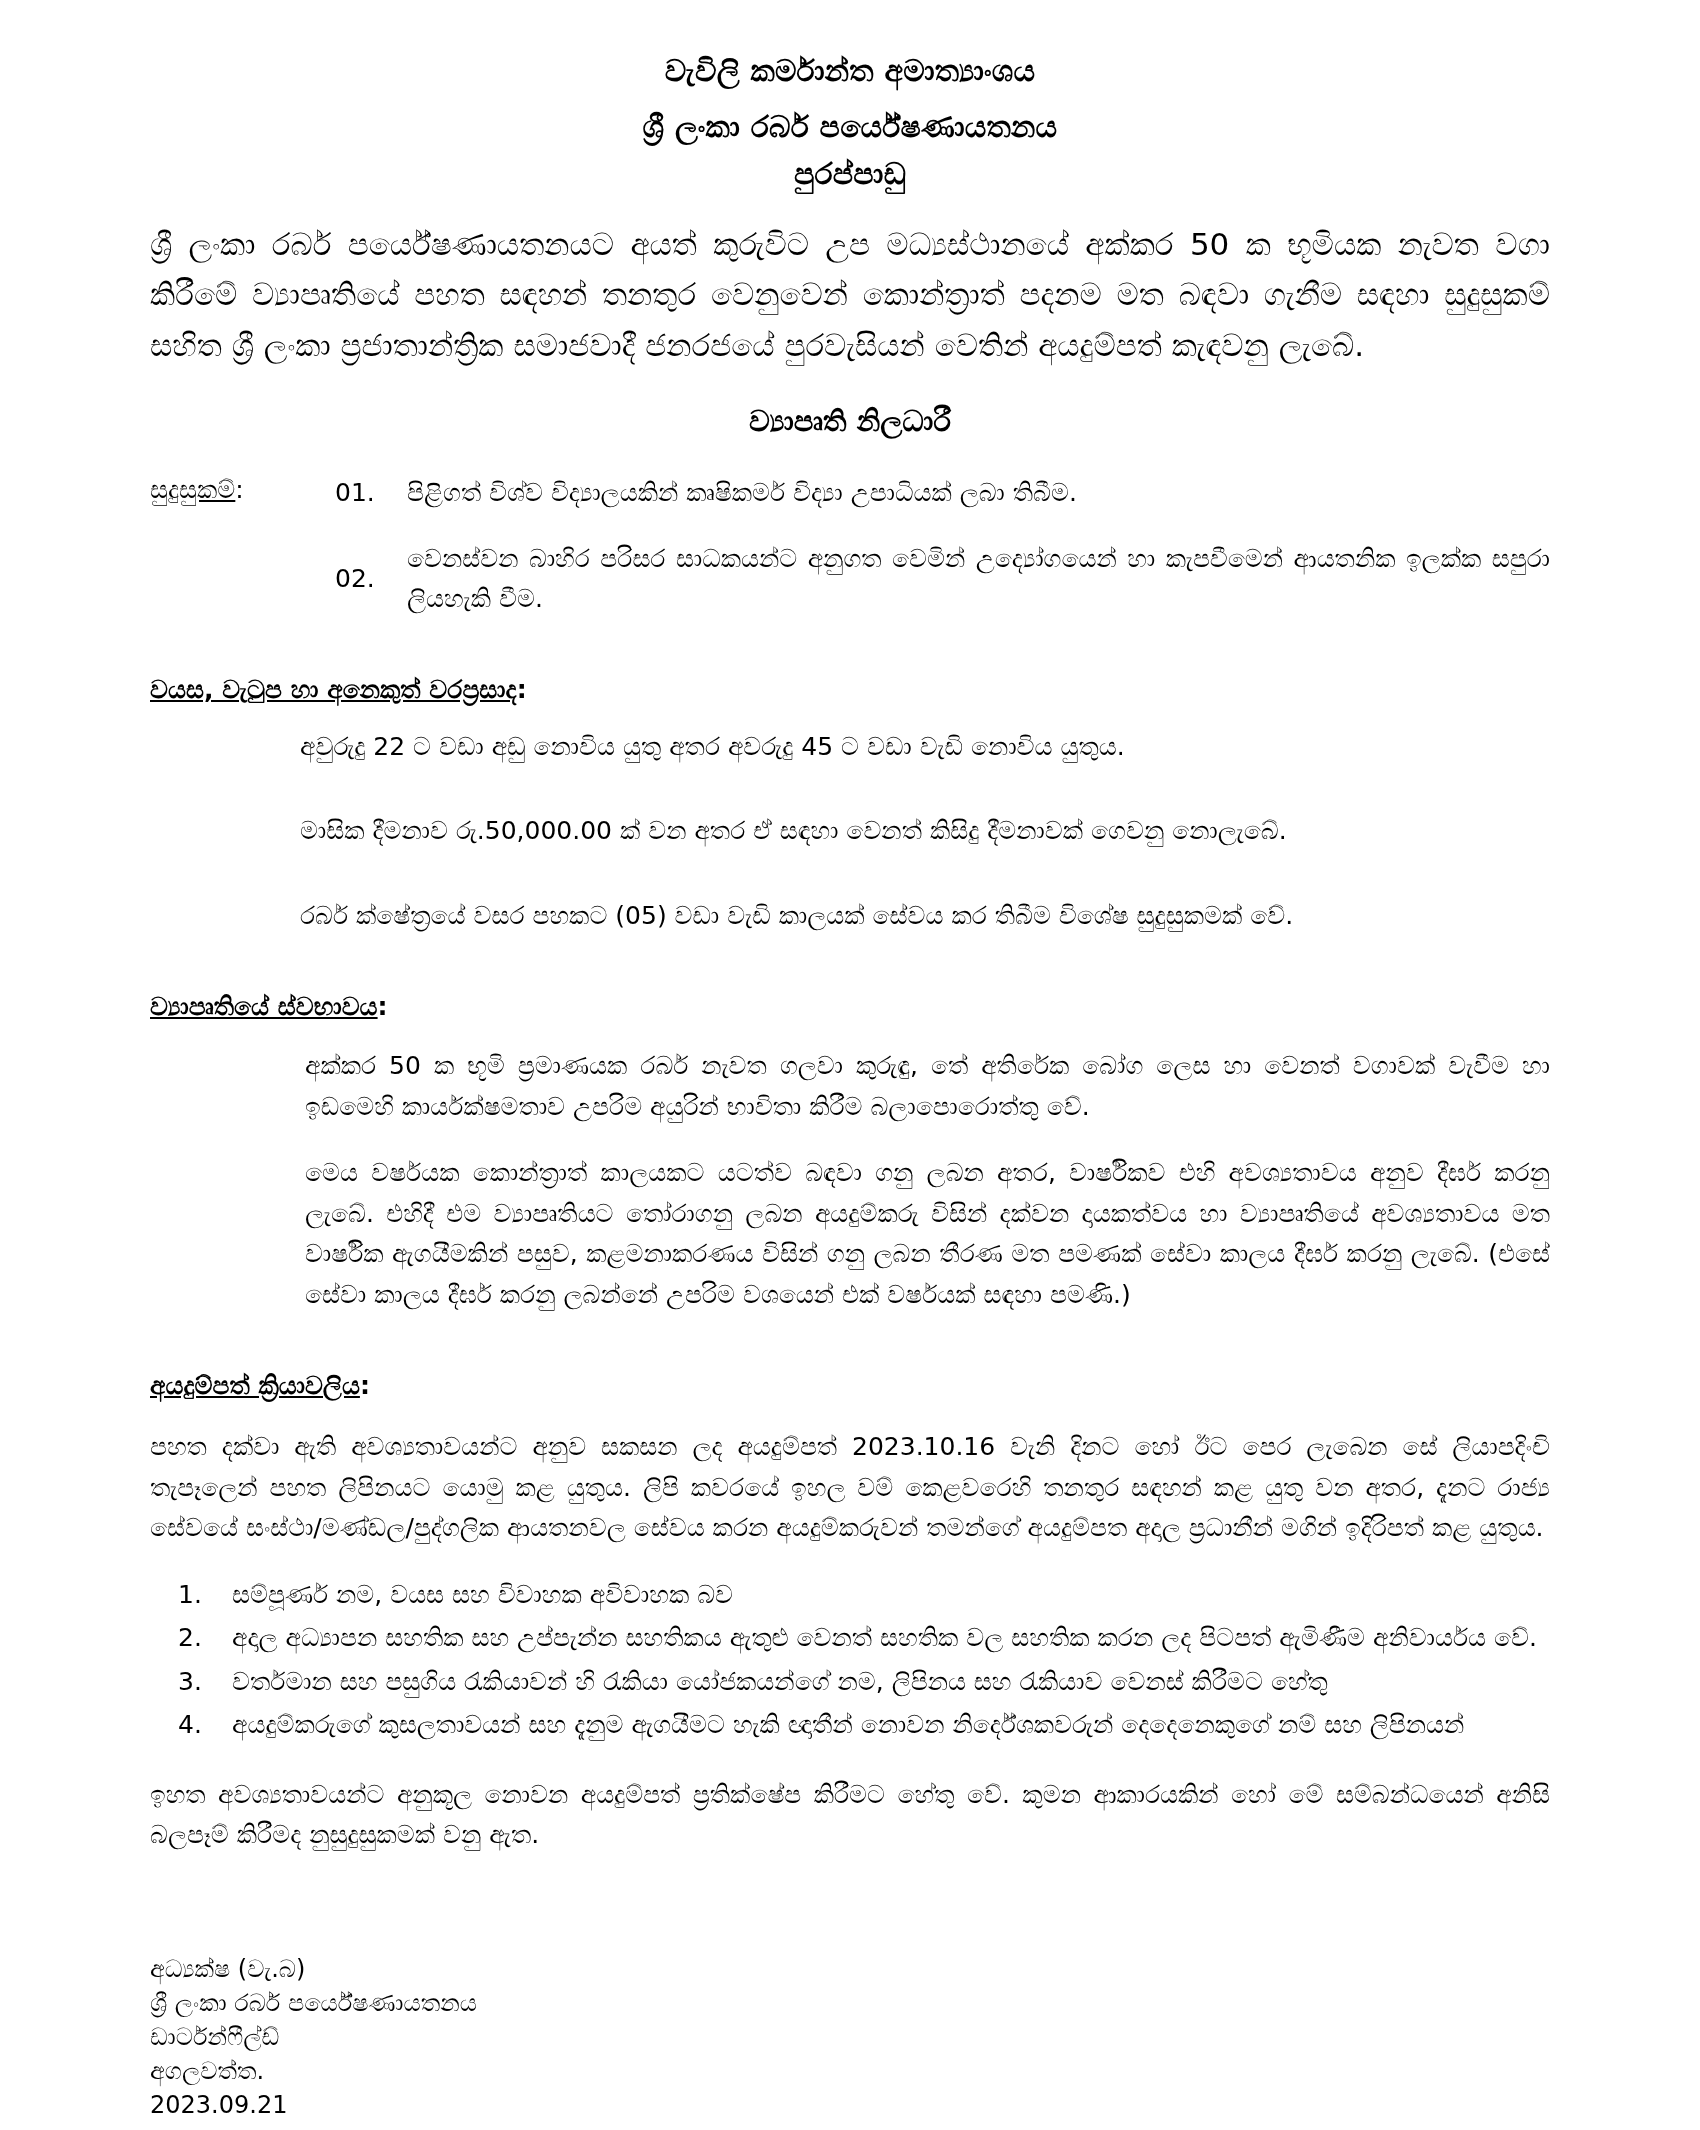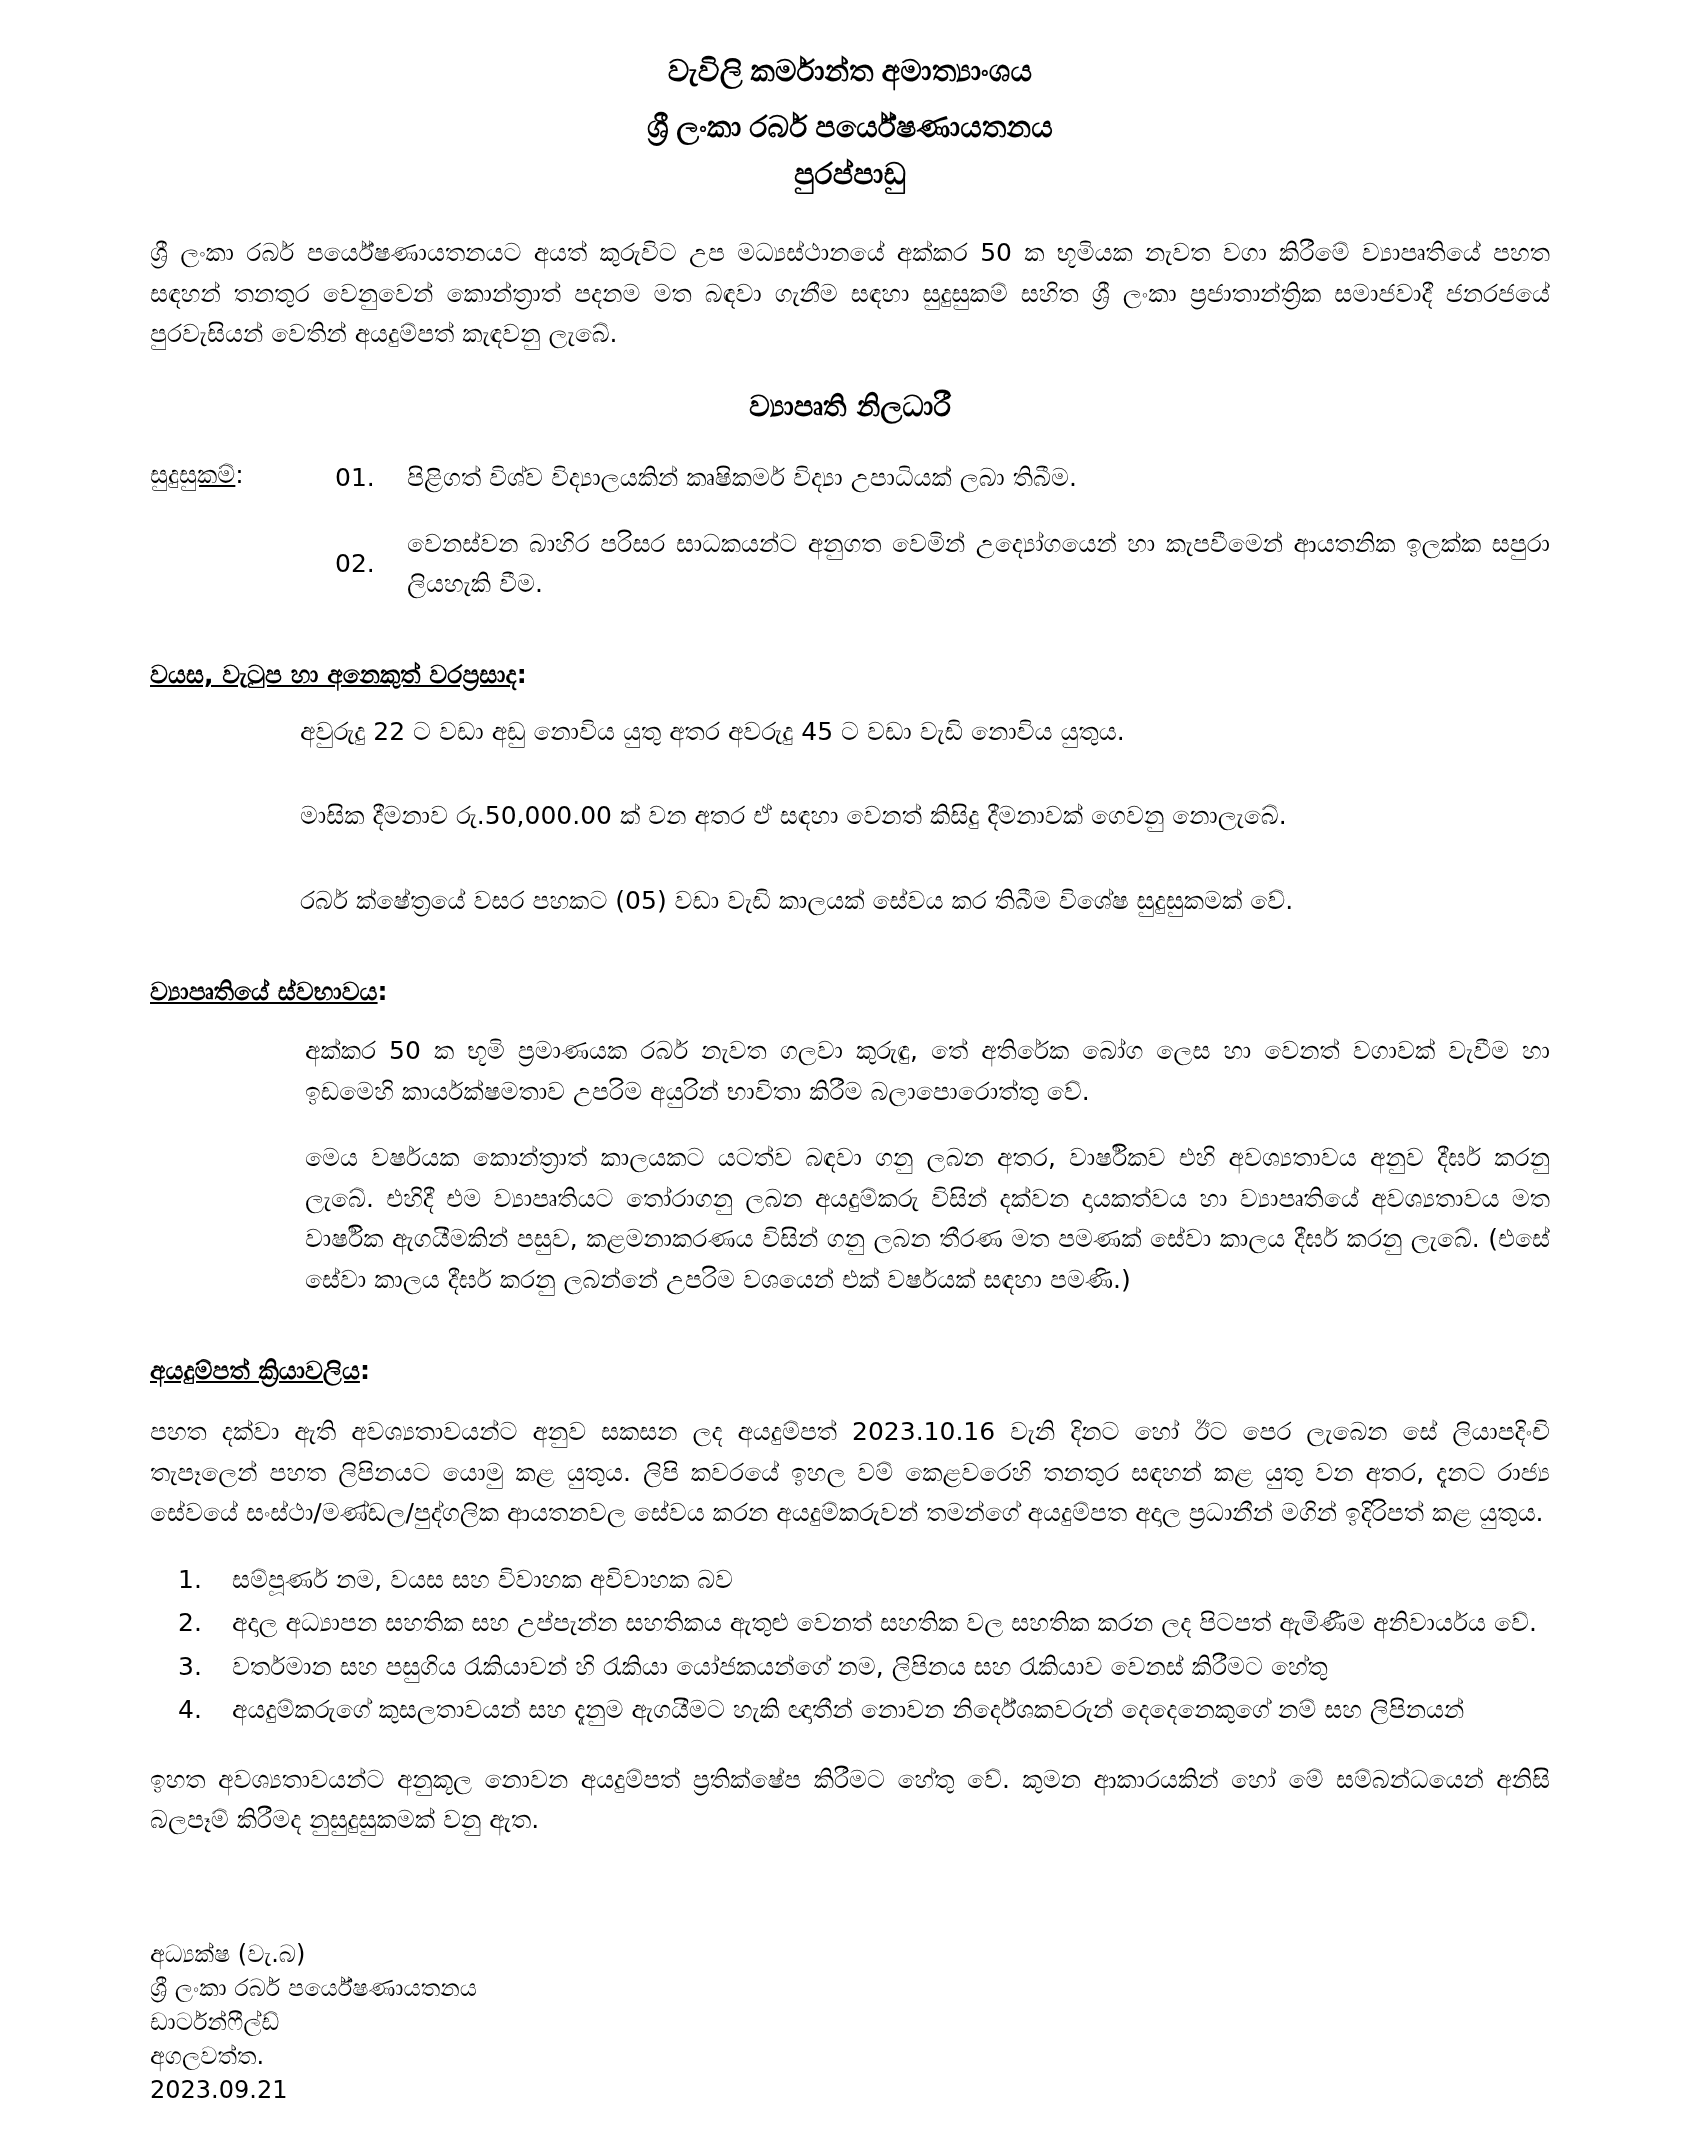--- a/index.html
+++ b/index.html
@@ -23,38 +23,37 @@
     overflow: hidden;
   }
 
   
   .hdr-line {
     text-align: center;
     font-size: 30px;
     font-weight: bold;
     line-height: 1.28;
     letter-spacing: 0.2px;
-    font-family: Liberation Serif, serif;
   }
   .hdr-gap-1 { margin-top: 0; }
   .hdr-gap-2 { margin-top: 18px; }
   .hdr-gap-3 { margin-top: 8px; }
 
   .section-center-title {
     text-align: center;
     font-size: 29px;
     font-weight: bold;
     margin-top: 34px;
     margin-bottom: 0;
   }
 
   
   .intro {
-    margin-top: 40px;
-    font-size: 25px;
+    margin-top: 26px;
+    font-size: 31px;
     line-height: 1.62;
     text-align: justify;
     text-justify: inter-word;
   }
 
   .para {
     font-size: 25px;
     line-height: 1.62;
     text-align: justify;
     text-justify: inter-word;

